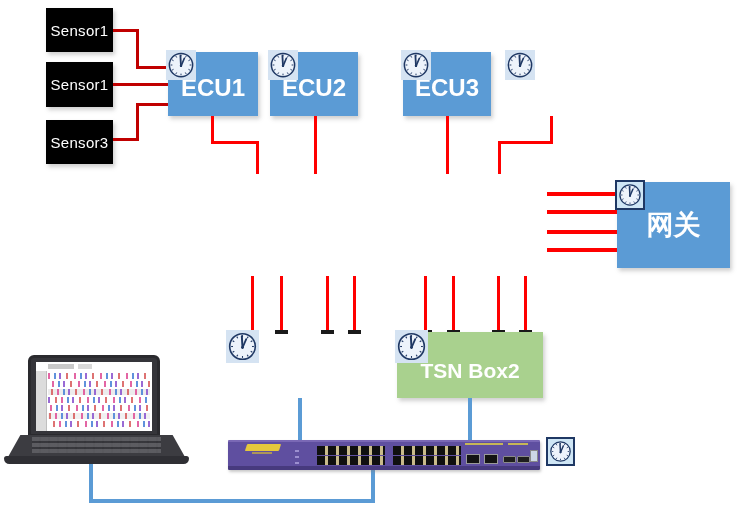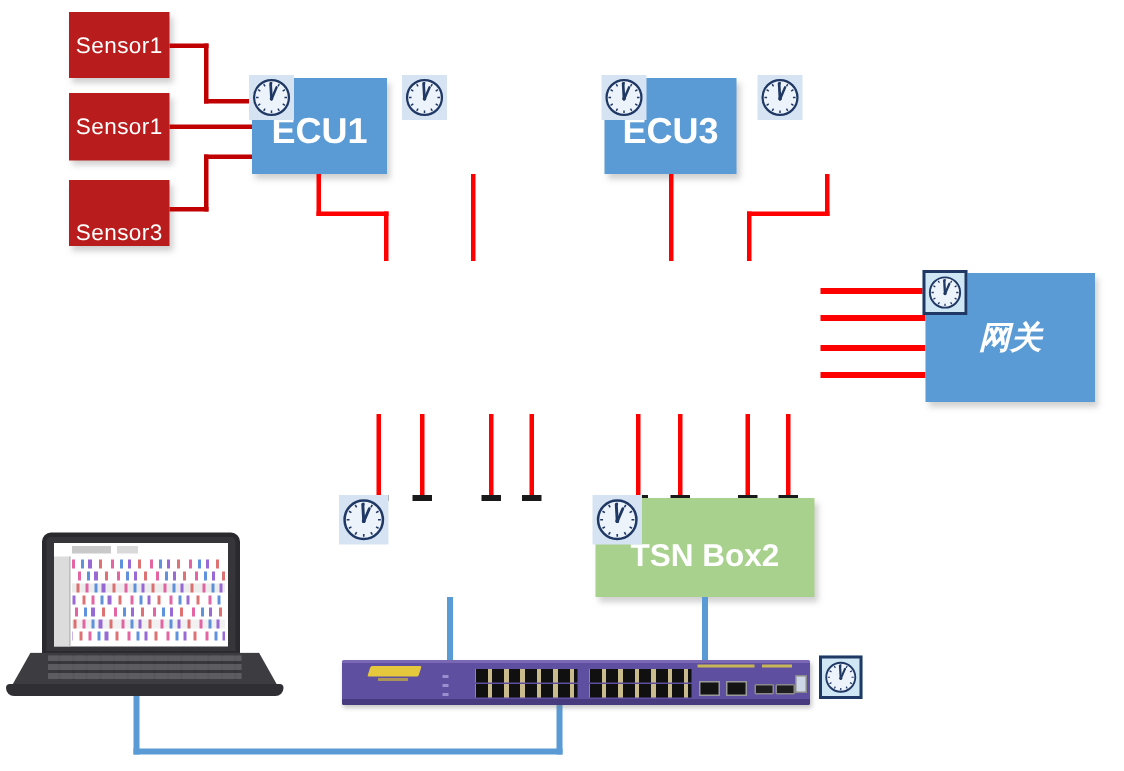--- a/index.html
+++ b/index.html
@@ -5,26 +5,26 @@
   html,body{margin:0;padding:0;background:#fff;}
   #canvas{
     position:relative;width:749px;height:514px;background:#ffffff;overflow:hidden;
     font-family:"Liberation Sans",sans-serif;
   }
   .box{
     position:absolute;display:flex;align-items:center;justify-content:center;
     color:#ffffff;box-sizing:border-box;
     box-shadow:2px 3px 4px rgba(120,120,120,.35);
   }
-  .sensor{background:#b91c1c;font-size:15px;letter-spacing:.3px;}
+  .sensor{background:#000000;font-size:15px;letter-spacing:.3px;}
   .blue-node{background:#5B9BD5;}
   .green-node{background:#A9D18E;}
   .ecu{font-size:24px;font-weight:700;padding-top:8px;}
   .tap{font-size:21px;font-weight:700;}
-  .gateway{font-size:21px;font-weight:700;font-style:italic;}
+  .gateway{font-size:27px;font-weight:700;}
   .tsn{font-size:21px;font-weight:700;padding-top:12px;}
   .line{position:absolute;}
   .red{background:#FF0000;}
   .darkred{background:#C00000;}
   .blueline{background:#5B9BD5;}
   .term{position:absolute;background:#1a1a1a;}
   .clock{
     position:absolute;background:#D5E3F2;
     display:flex;align-items:center;justify-content:center;box-sizing:border-box;
   }
@@ -83,34 +83,37 @@
 <body>
 
 <div id="canvas">
 
   <div class="box sensor" style="left:46px;top:8px;width:67px;height:44px;">
     <span>Sensor1</span>
   </div>
   <div class="box sensor" style="left:46px;top:62px;width:67px;height:45px;">
     <span>Sensor1</span>
   </div>
-  <div class="box sensor" style="left:46px;top:120px;width:67px;height:44px;align-items:flex-end;">
+  <div class="box sensor" style="left:46px;top:120px;width:67px;height:44px;">
     <span>Sensor3</span>
   </div>
 
   <div class="line darkred" style="left:113px;top:29px;width:26px;height:3px;"></div>
   <div class="line darkred" style="left:136px;top:29px;width:3px;height:40px;"></div>
   <div class="line darkred" style="left:136px;top:66px;width:32px;height:3px;"></div>
   <div class="line darkred" style="left:113px;top:83px;width:55px;height:3px;"></div>
   <div class="line darkred" style="left:113px;top:138px;width:26px;height:3px;"></div>
   <div class="line darkred" style="left:136px;top:103px;width:3px;height:38px;"></div>
   <div class="line darkred" style="left:136px;top:103px;width:32px;height:3px;"></div>
 
   <div class="box blue-node ecu" style="left:168px;top:52px;width:90px;height:64px;">
     <span>ECU1</span>
+  </div>
+  <div class="box blue-node ecu" style="left:270px;top:52px;width:88px;height:64px;">
+    <span>ECU2</span>
   </div>
   <div class="box blue-node ecu" style="left:403px;top:52px;width:88px;height:64px;">
     <span>ECU3</span>
   </div>
 
   <div class="clock" style="left:166px;top:50px;width:30px;height:30px;">
       <svg viewBox="0 0 40 40" xmlns="http://www.w3.org/2000/svg">
     <circle cx="20" cy="20" r="15.5" fill="#EDF3FB" stroke="#1F3864" stroke-width="2"></circle>
     <line x1="20" y1="8.5" x2="20" y2="6.199999999999999" stroke="#1F3864" stroke-width="1.3"></line>
         <line x1="25.75" y1="10.040707856478955" x2="26.9" y2="8.048849427774746" stroke="#1F3864" stroke-width="1.3"></line>

